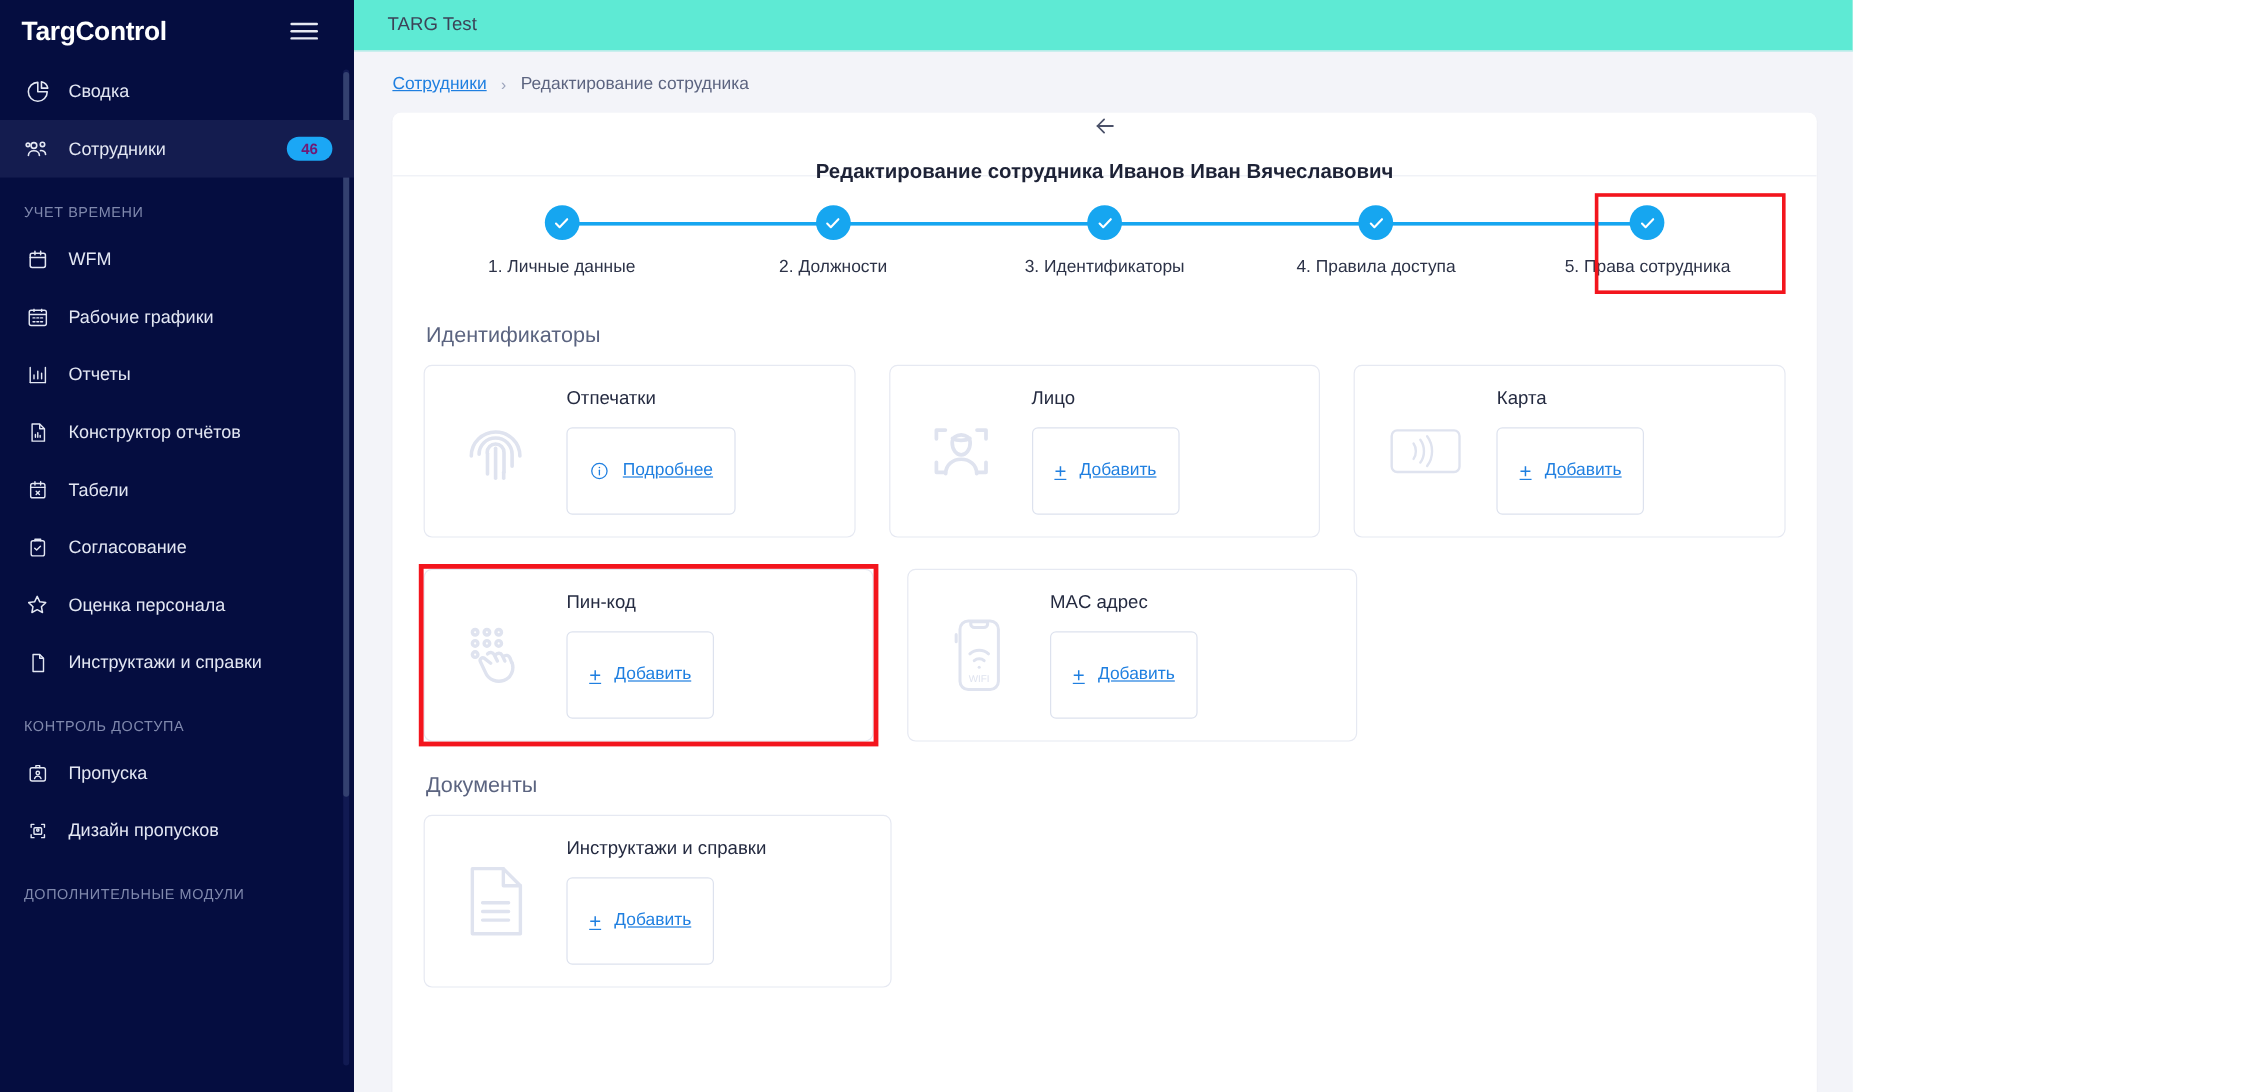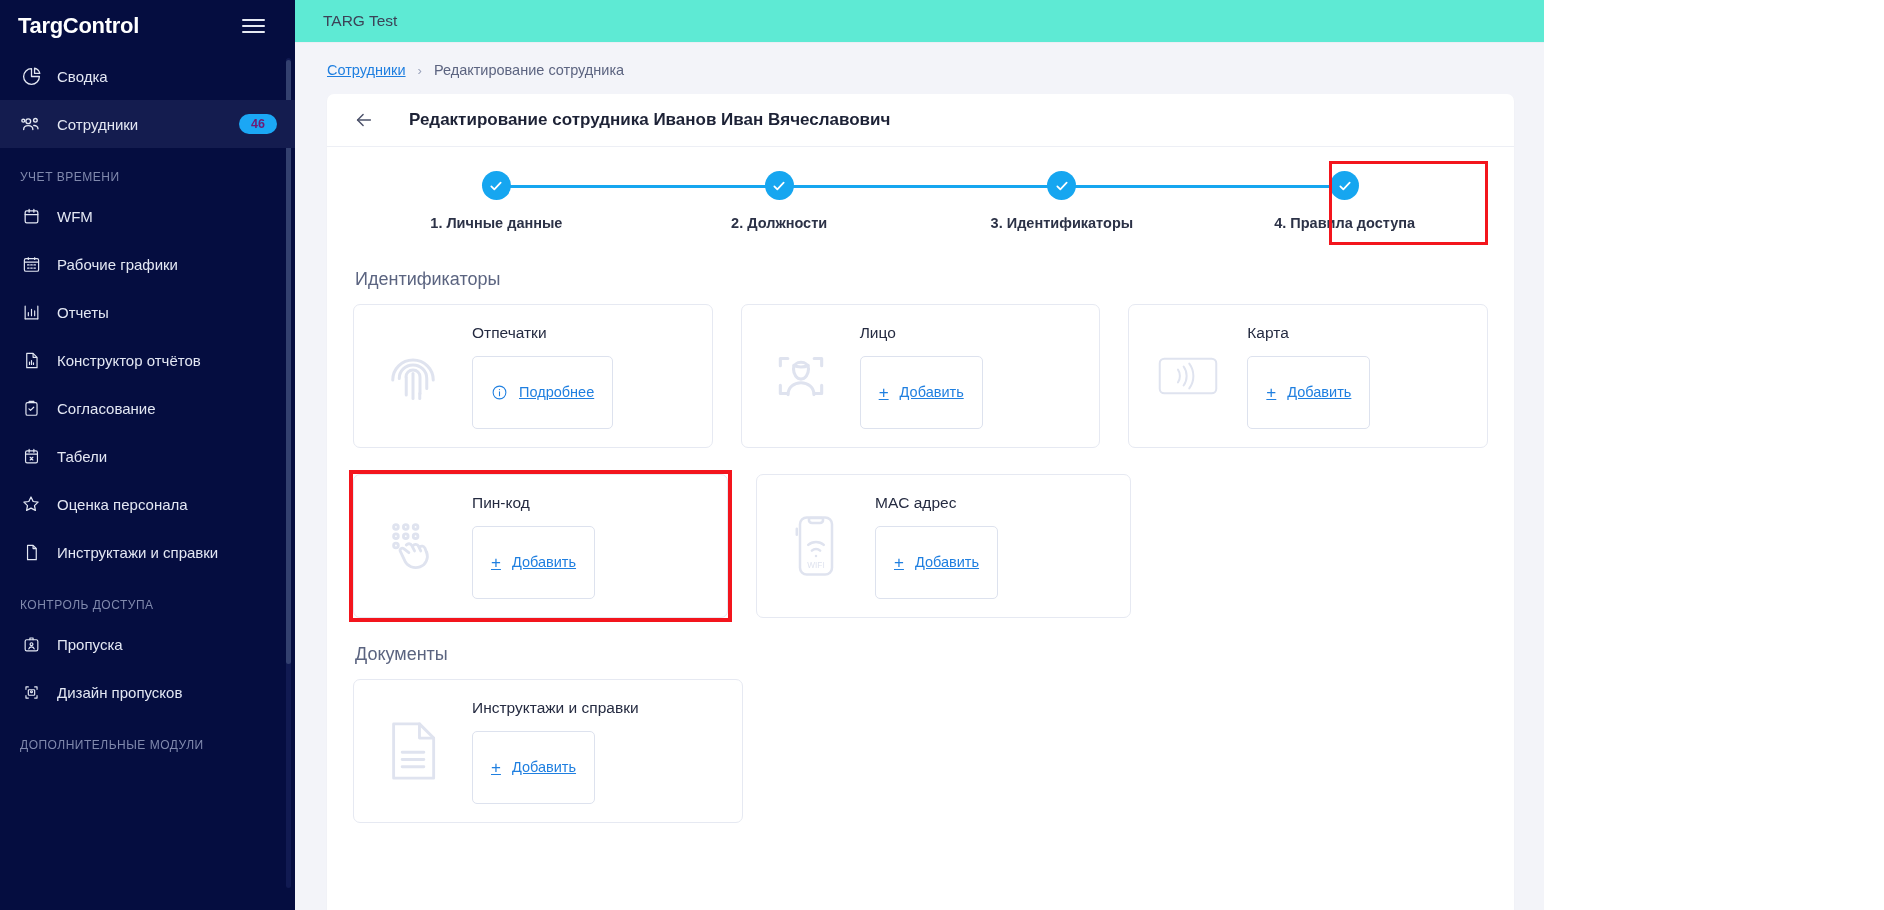--- a/index.html
+++ b/index.html
@@ -134,38 +134,38 @@
     border-radius: 7px 7px 0 0;
     flex: 1;
     min-height: 0;
     overflow: hidden;
     box-shadow: 0 1px 2px rgba(20,30,80,.04);
   }
   .panel-head {
     height: 53px;
     display: flex;
     align-items: center;
-    gap: 34px;
+    gap: 17px;
     padding: 0 26px;
     border-bottom: 1px solid #edeff5;
+    flex-direction: column;
   }
   .back-btn { cursor: pointer; display: flex; align-items: center; color: #4b5169; }
   .panel-title { font-size: 17px; font-weight: bold; color: #1d2236; }
 
   
   .stepper {
     position: relative;
     padding: 24px 0 0 0;
     height: 104px;
   }
   .steps {
     display: flex;
     position: relative;
     margin: 0 28px;
-    font-weight: bold;
   }
   .step {
     flex: 1;
     position: relative;
     display: flex;
     flex-direction: column;
     align-items: center;
   }
   .step-line {
     position: absolute;
@@ -344,38 +344,38 @@
               <path d="M6 3h8l5 5v13H6z"></path>
               <path d="M14 3v5h5"></path>
               <path d="M9.5 17v-3M12 17v-5M14.5 17v-2" stroke-linecap="round"></path>
             </svg>
         </span>
         <span class="sb-label">Конструктор отчётов</span>
       </div>
 
       <div class="sb-item">
         <span class="sb-ico">
+          <svg width="19" height="19" viewBox="0 0 24 24" fill="none" stroke="currentColor" stroke-width="1.5" stroke-linecap="round">
+              <rect x="4.5" y="5" width="15" height="15" rx="2"></rect>
+              <path d="M4.5 9h15M9 3v3.5M15 3v3.5"></path>
+              <path d="M10.3 13l3.4 3.4M13.7 13l-3.4 3.4"></path>
+            </svg>
+        </span>
+        <span class="sb-label">Табели</span>
+      </div>
+
+      <div class="sb-item">
+        <span class="sb-ico">
           <svg width="19" height="19" viewBox="0 0 24 24" fill="none" stroke="currentColor" stroke-width="1.5" stroke-linecap="round" stroke-linejoin="round">
               <rect x="5" y="4.5" width="14" height="16" rx="2"></rect>
               <path d="M9 4.5V3h6v1.5"></path>
               <path d="M8.8 12.4l2 2 4-4"></path>
             </svg>
         </span>
         <span class="sb-label">Согласование</span>
-      </div>
-
-      <div class="sb-item">
-        <span class="sb-ico">
-          <svg width="19" height="19" viewBox="0 0 24 24" fill="none" stroke="currentColor" stroke-width="1.5" stroke-linecap="round">
-              <rect x="4.5" y="5" width="15" height="15" rx="2"></rect>
-              <path d="M4.5 9h15M9 3v3.5M15 3v3.5"></path>
-              <path d="M10.3 13l3.4 3.4M13.7 13l-3.4 3.4"></path>
-            </svg>
-        </span>
-        <span class="sb-label">Табели</span>
       </div>
 
       <div class="sb-item">
         <span class="sb-ico">
           <svg width="20" height="20" viewBox="0 0 24 24" fill="none" stroke="currentColor" stroke-width="1.5" stroke-linejoin="round">
               <path d="M12 3.6l2.6 5.4 5.9.8-4.3 4.1 1.1 5.8L12 16.9l-5.3 2.8 1.1-5.8L3.5 9.8l5.9-.8z"></path>
             </svg>
         </span>
         <span class="sb-label">Оценка персонала</span>
       </div>
@@ -480,20 +480,29 @@
           <div class="step">
             <div class="step-line"></div>
             <div class="circle">
               <svg width="16" height="16" viewBox="0 0 24 24" fill="none" stroke="#ffffff" stroke-width="2.6" stroke-linecap="round" stroke-linejoin="round">
                   <path d="M5 12.5l4.5 4.5L19 7"></path>
                 </svg>
             </div>
             <div class="step-label">4. Правила доступа</div>
           </div>
 
+          <div class="step">
+
+            <div class="circle">
+              <svg width="16" height="16" viewBox="0 0 24 24" fill="none" stroke="#ffffff" stroke-width="2.6" stroke-linecap="round" stroke-linejoin="round">
+                  <path d="M5 12.5l4.5 4.5L19 7"></path>
+                </svg>
+            </div>
+            <div class="step-label">5. Права сотрудника</div>
+          </div>
 
         </div>
         <div class="hl-step" style="left:1002px;width:159px;"></div>
       </div>
 
       <div class="content">
 
         <div class="sec-title">Идентификаторы</div>
 
         <div class="cards">

